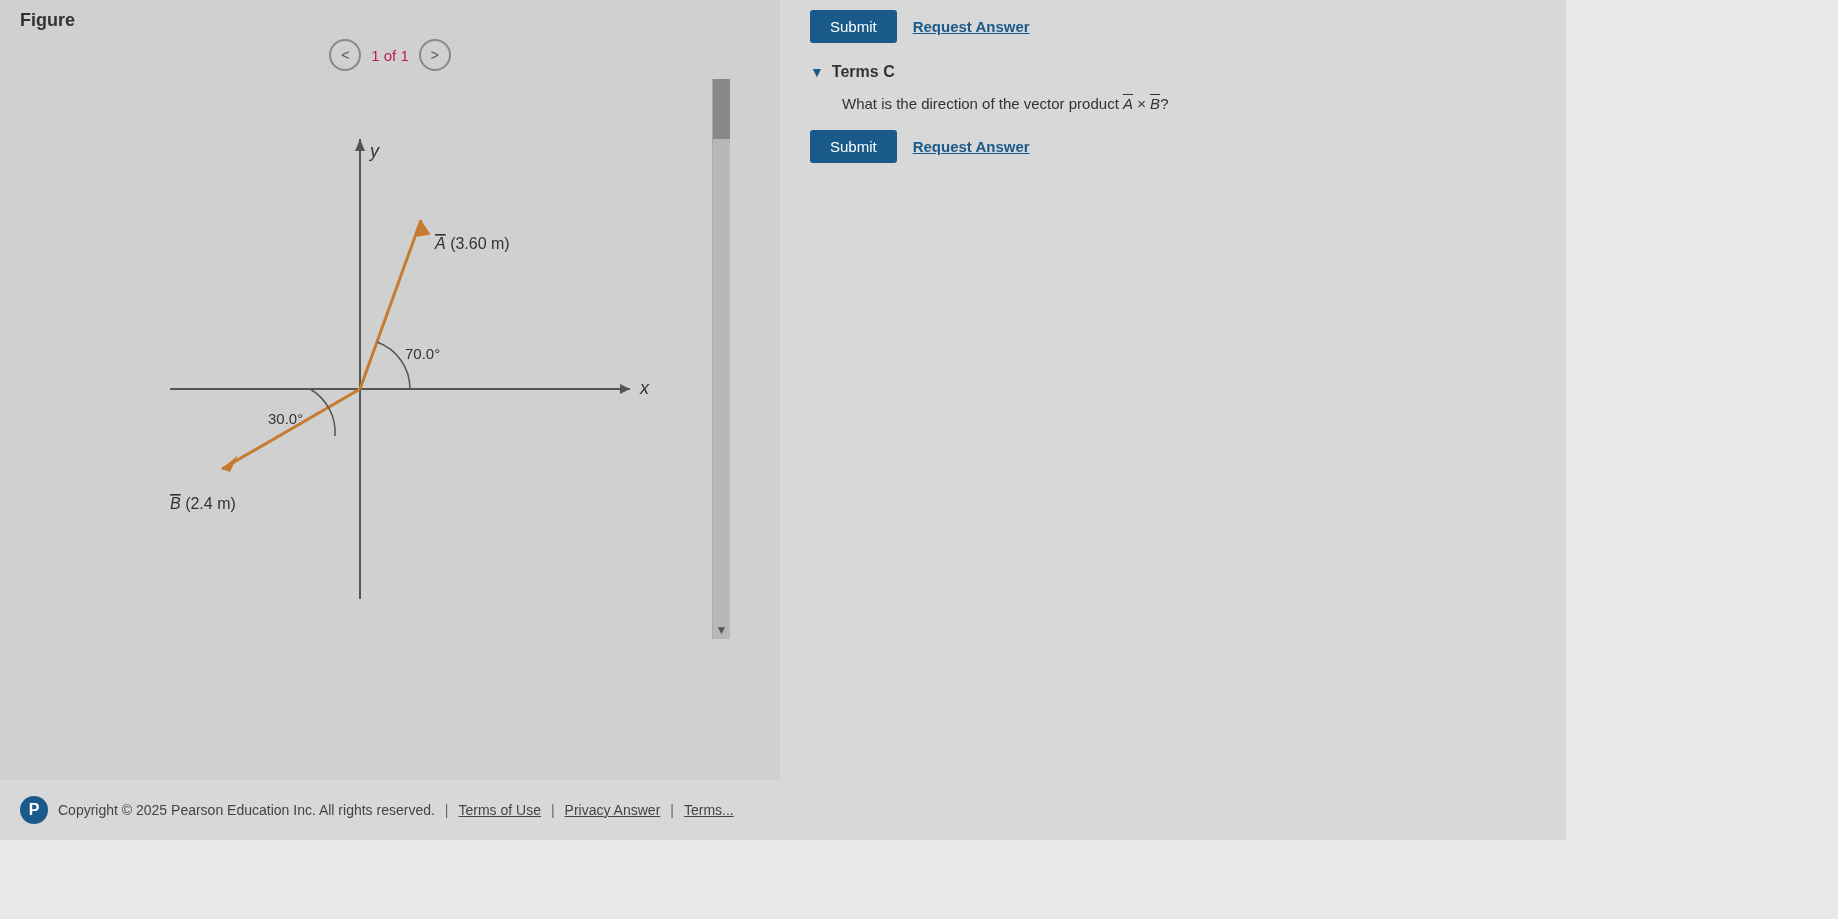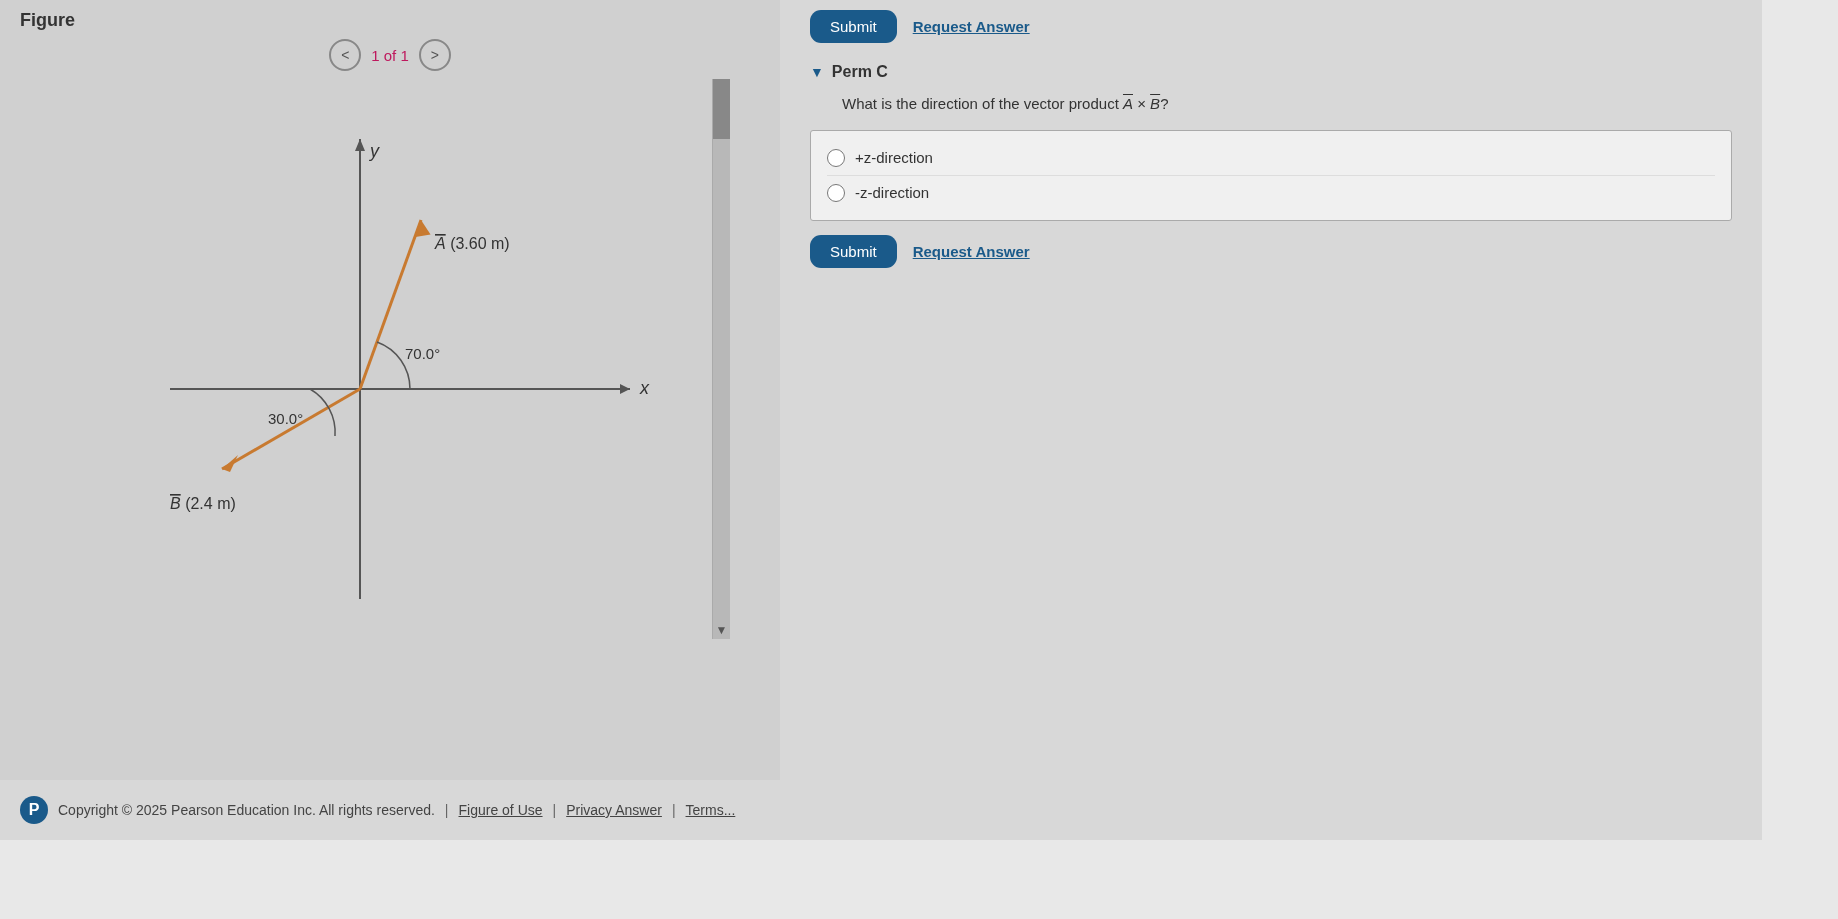--- a/index.html
+++ b/index.html
@@ -107,21 +107,21 @@
       gap: 16px;
       margin-bottom: 20px;
     }
     .submit-btn {
       background: #1a5a8a;
       color: white;
       border: none;
       padding: 8px 20px;
       font-size: 15px;
       cursor: pointer;
-      border-radius: 11px;
+      border-radius: 3px;
     }
     .request-answer-link {
       color: #1a5a8a;
       text-decoration: underline;
       cursor: pointer;
       font-weight: bold;
       font-size: 15px;
     }
     .part-section {
       margin-bottom: 16px;
@@ -200,21 +200,21 @@
     .footer-link {
       color: #444;
       text-decoration: underline;
       cursor: pointer;
     }
     .footer-separator {
       color: #666;
     }
     .bottom-wrapper {
       position: relative;
-      width: 1762px;
+      width: 1566px;
     }
     .content-area {
       display: flex;
       min-height: 840px;
     }
   </style>
 </head>
 <body>
 
 <div class="bottom-wrapper">
@@ -287,53 +287,43 @@
     <div class="right-panel">
 
       <div class="submit-row">
         <button class="submit-btn">Submit</button>
         <span class="request-answer-link">Request Answer</span>
       </div>
 
       <div class="part-section">
         <div class="part-header">
           <span class="part-arrow">▼</span>
-          <span class="part-title">Perm C</span>
+          <span class="part-title">Terms C</span>
         </div>
 
         <div class="part-question">
           What is the direction of the vector product
           <span style="text-decoration:overline; font-style:italic;">A</span>
           ×
           <span style="text-decoration:overline; font-style:italic;">B</span>?
         </div>
 
-        <div class="radio-options">
-          <label class="radio-option">
-            <input type="radio" class="radio-input" name="z-direction" style="">
-            <span>+z-direction</span>
-          </label>
-          <label class="radio-option">
-            <input type="radio" class="radio-input" name="z-direction" style="">
-            <span>-z-direction</span>
-          </label>
-        </div>
 
         <div class="submit-row">
           <button class="submit-btn">Submit</button>
           <span class="request-answer-link">Request Answer</span>
         </div>
       </div>
 
     </div>
   </div>
 
   <div class="footer">
     <div class="footer-icon">P</div>
     <span>Copyright © 2025  Pearson Education Inc. All rights reserved.</span>
     <span class="footer-separator">|</span>
-    <span class="footer-link">Figure of Use</span>
+    <span class="footer-link">Terms of Use</span>
     <span class="footer-separator">|</span>
     <span class="footer-link">Privacy Answer</span>
     <span class="footer-separator">|</span>
     <span class="footer-link">Terms...</span>
   </div>
 </div>
 
 </body></html>

